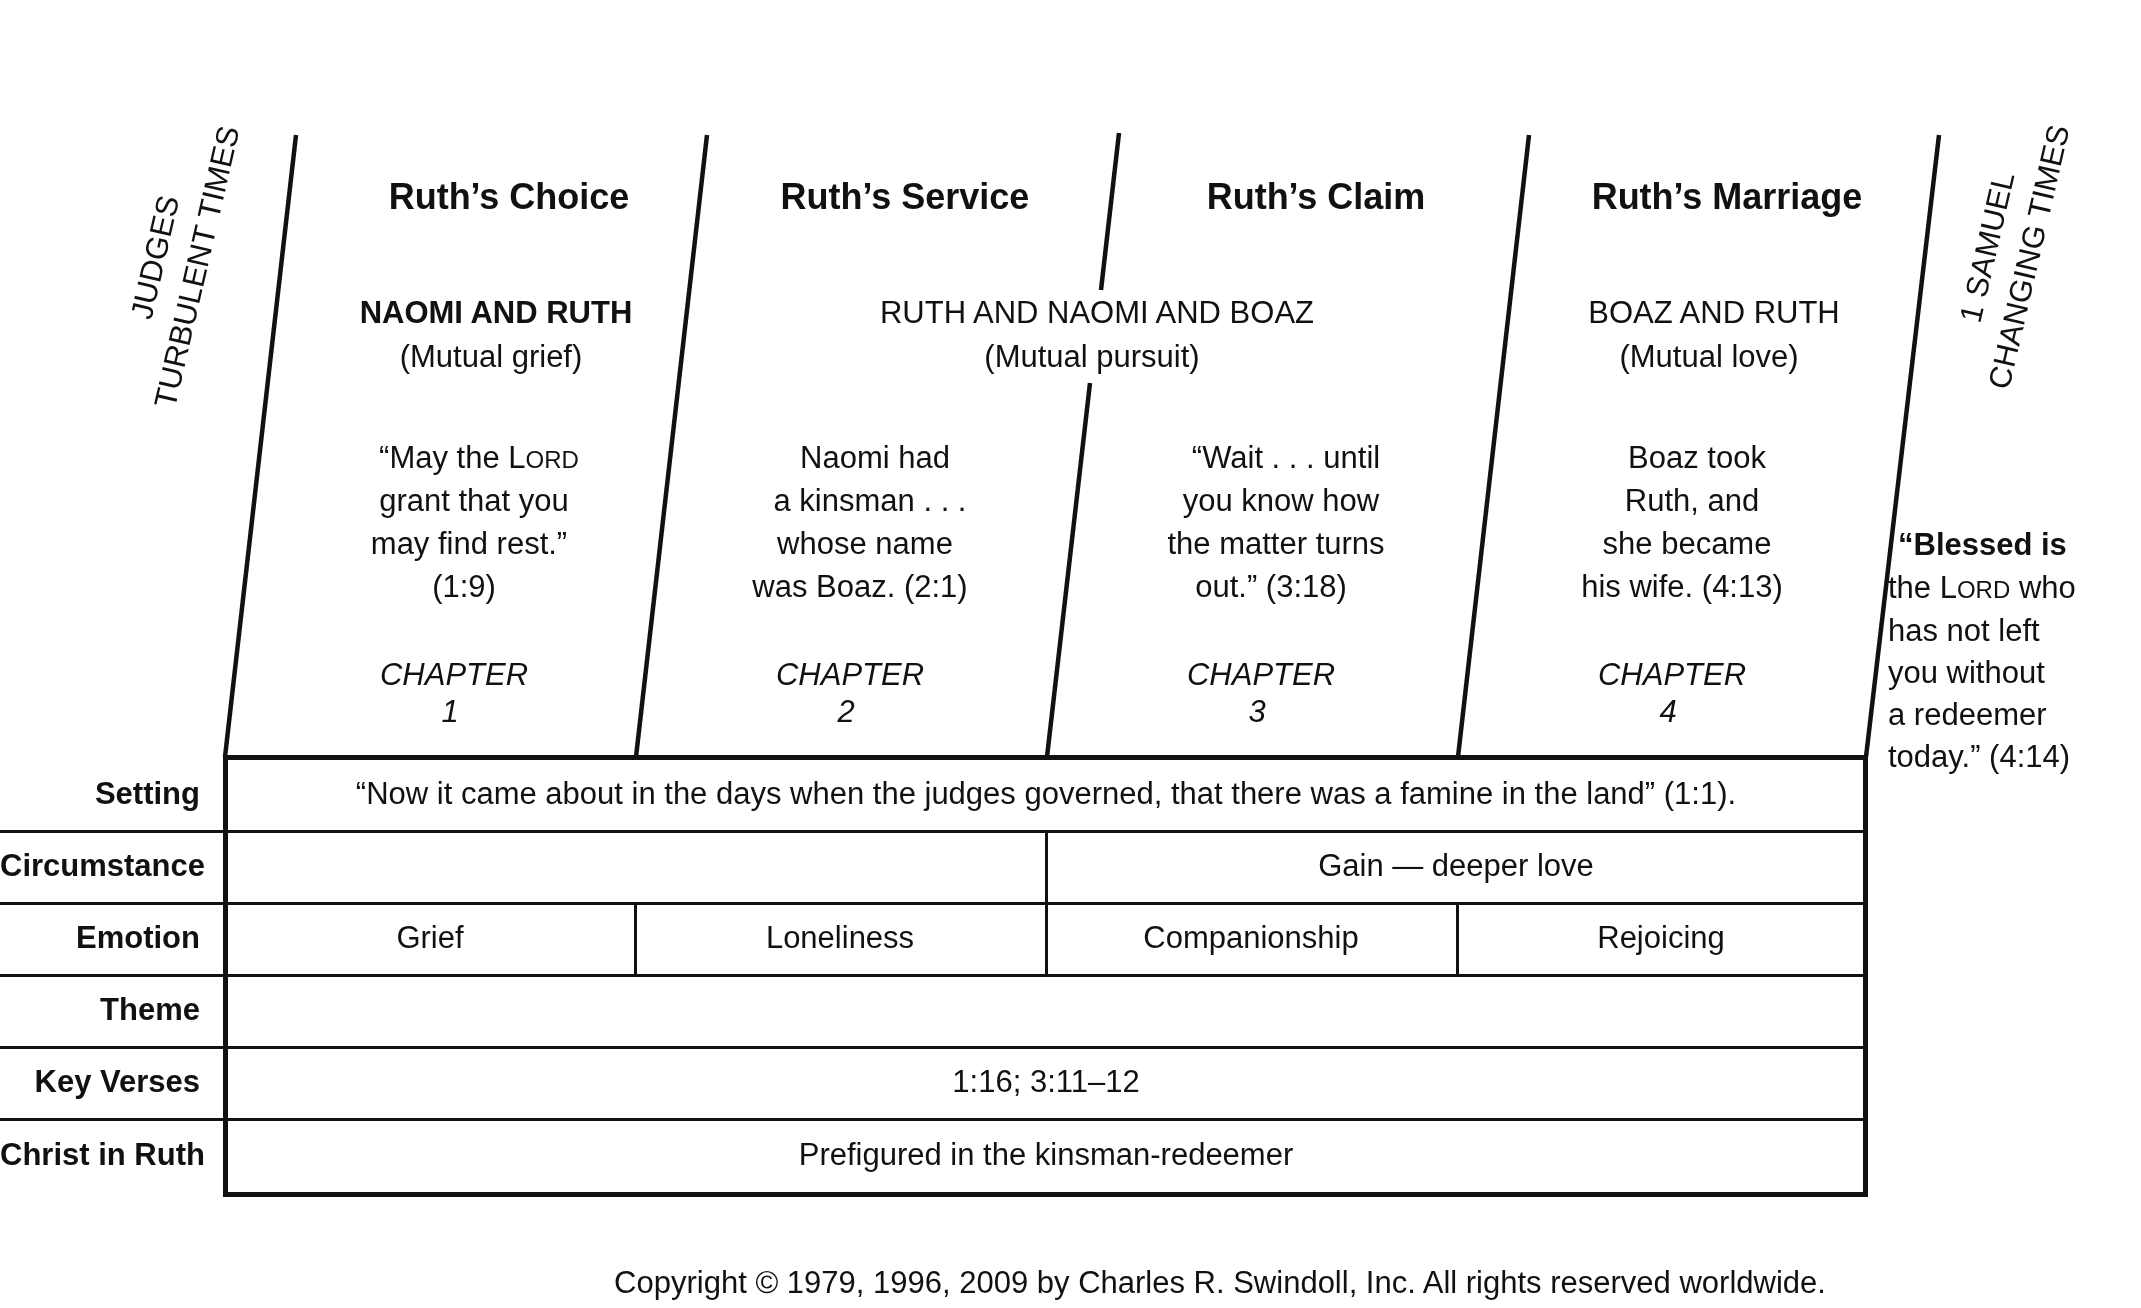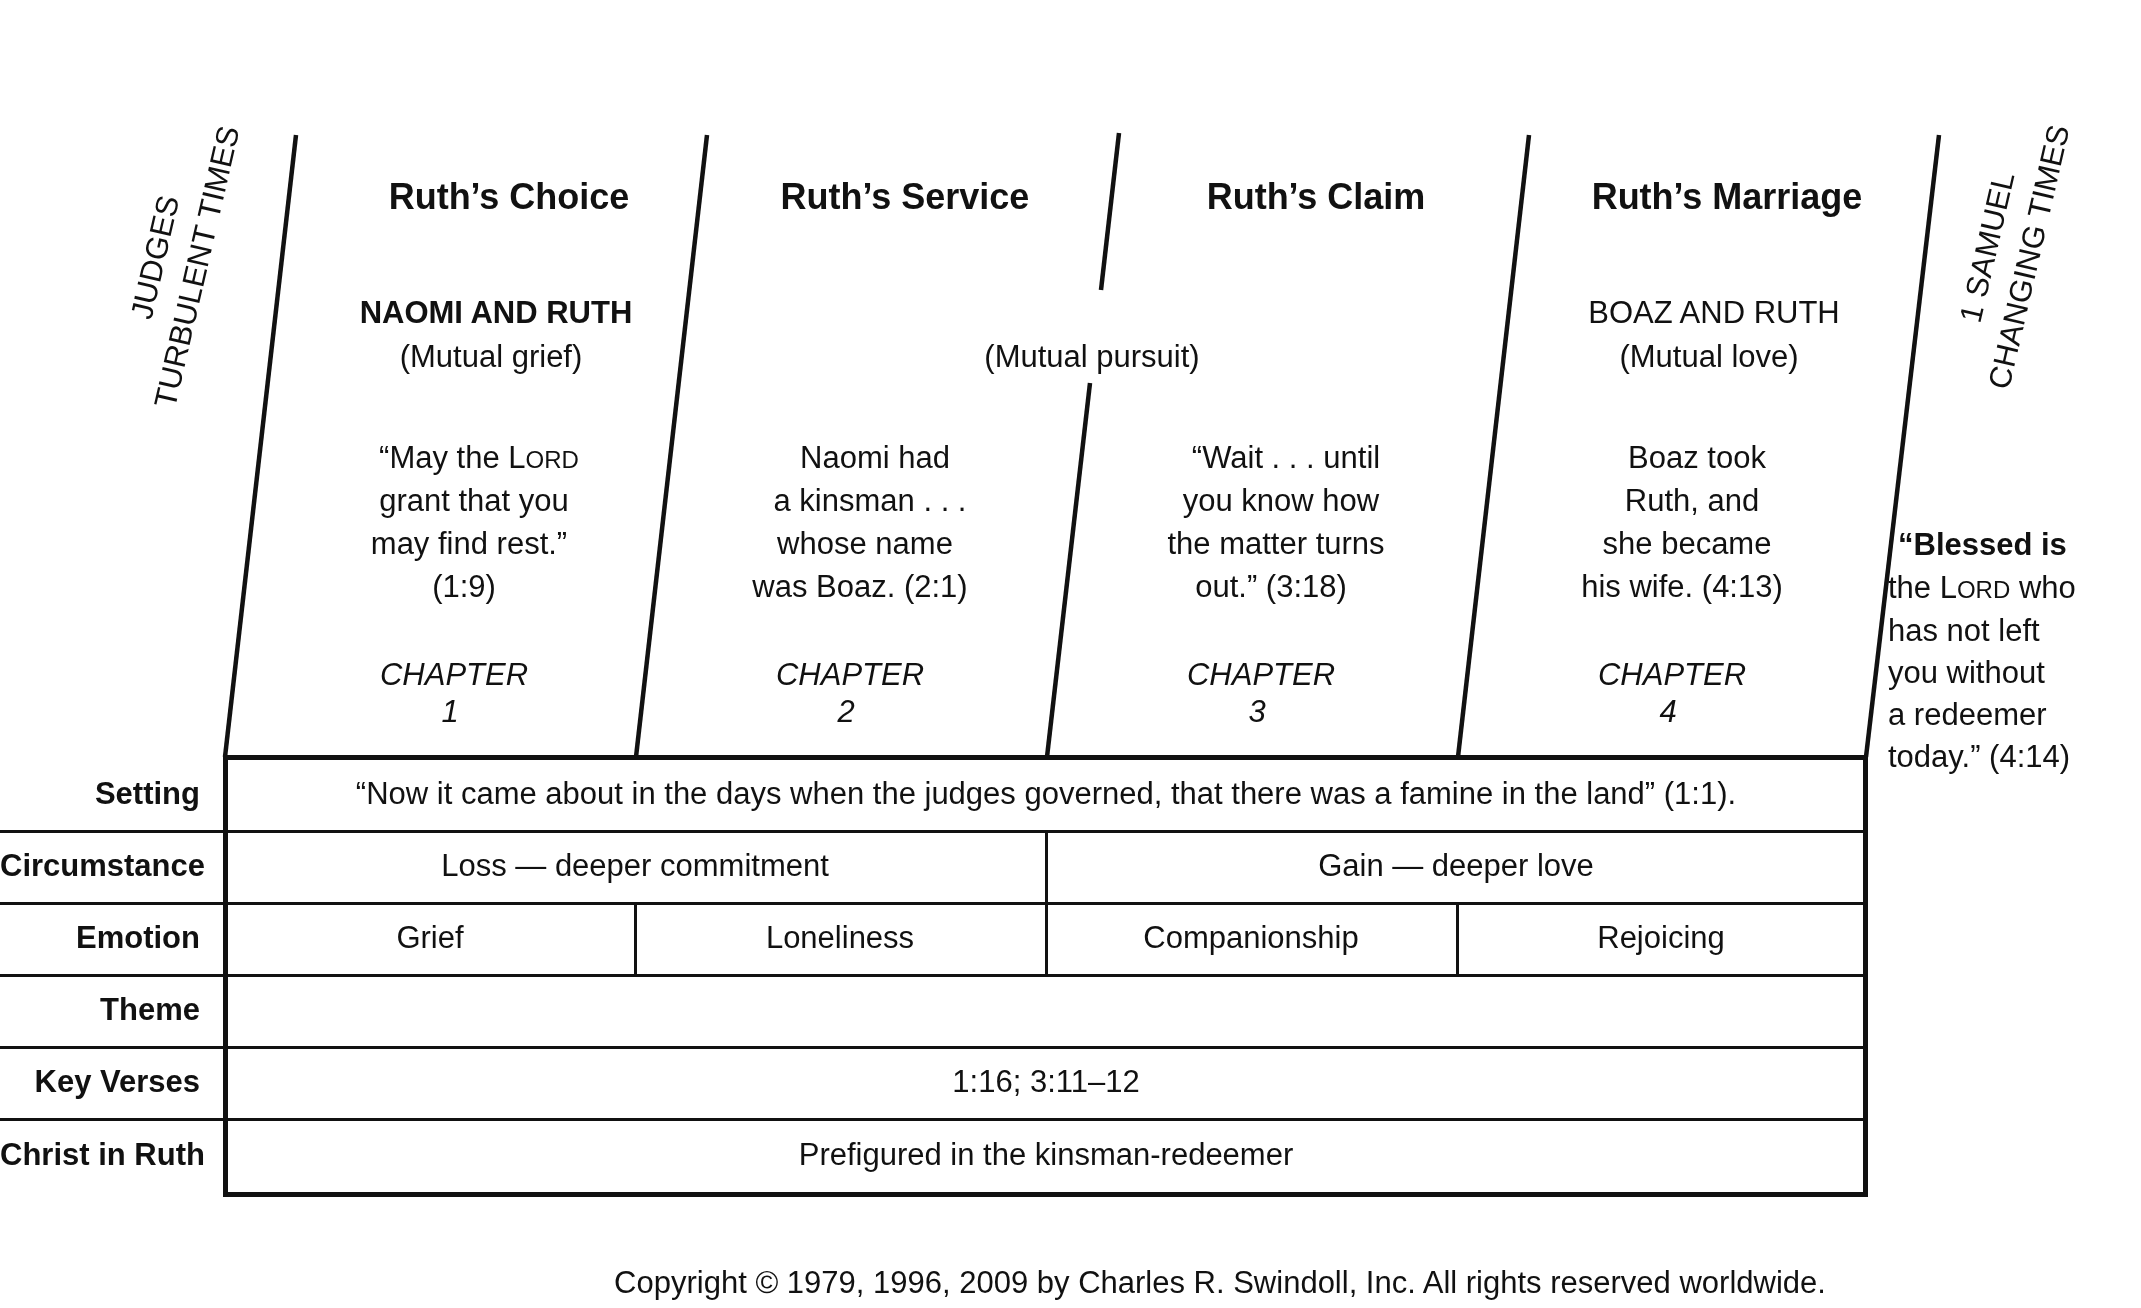--- a/index.html
+++ b/index.html
@@ -58,20 +58,21 @@
   <div class="cl b it" style="left:450px;top:712px;">1</div>
 
   <div class="cl hdr" style="left:905px;top:197px;">Ruth’s Service</div>
   <div class="cl b" style="left:875px;top:458px;">Naomi had</div>
   <div class="cl b" style="left:870px;top:501px;">a kinsman . . .</div>
   <div class="cl b" style="left:865px;top:544px;">whose name</div>
   <div class="cl b" style="left:860px;top:587px;">was Boaz. (2:1)</div>
   <div class="cl b it" style="left:850px;top:675px;">CHAPTER</div>
   <div class="cl b it" style="left:846px;top:712px;">2</div>
 
+  <div class="cl b" style="left:1097px;top:313px;">RUTH AND NAOMI AND BOAZ</div>
   <div class="cl b" style="left:1092px;top:357px;">(Mutual pursuit)</div>
 
   <div class="cl hdr" style="left:1316px;top:197px;">Ruth’s Claim</div>
   <div class="cl b" style="left:1286px;top:458px;">“Wait . . . until</div>
   <div class="cl b" style="left:1281px;top:501px;">you know how</div>
   <div class="cl b" style="left:1276px;top:544px;">the matter turns</div>
   <div class="cl b" style="left:1271px;top:587px;">out.” (3:18)</div>
   <div class="cl b it" style="left:1261px;top:675px;">CHAPTER</div>
   <div class="cl b it" style="left:1257px;top:712px;">3</div>
 
@@ -107,21 +108,20 @@
   <div class="vline" style="left:1456px;top:905px;width:3px;height:69px;"></div>
 
   <div class="rlabel" style="top:794px;">Setting</div>
   <div class="rlabel" style="top:866px;">Circumstance</div>
   <div class="rlabel" style="top:938px;">Emotion</div>
   <div class="rlabel" style="top:1010px;">Theme</div>
   <div class="rlabel" style="top:1082px;">Key Verses</div>
   <div class="rlabel" style="top:1155px;">Christ in Ruth</div>
 
   <div class="cl b" style="left:1046px;top:794px;">“Now it came about in the days when the judges governed, that there was a famine in the land” (1:1).</div>
-  <div class="cl b" style="left:635px;top:866px;">Loss — deeper commitment</div>
   <div class="cl b" style="left:1456px;top:866px;">Gain — deeper love</div>
   <div class="cl b" style="left:430px;top:938px;">Grief</div>
   <div class="cl b" style="left:840px;top:938px;">Loneliness</div>
   <div class="cl b" style="left:1251px;top:938px;">Companionship</div>
   <div class="cl b" style="left:1661px;top:938px;">Rejoicing</div>
   <div class="cl b" style="left:1046px;top:1082px;">1:16; 3:11–12</div>
   <div class="cl b" style="left:1046px;top:1155px;">Prefigured in the kinsman-redeemer</div>
 
   <div class="cl b" style="left:1220px;top:1283px;">Copyright © 1979, 1996, 2009 by Charles R. Swindoll, Inc. All rights reserved worldwide.</div>
 

